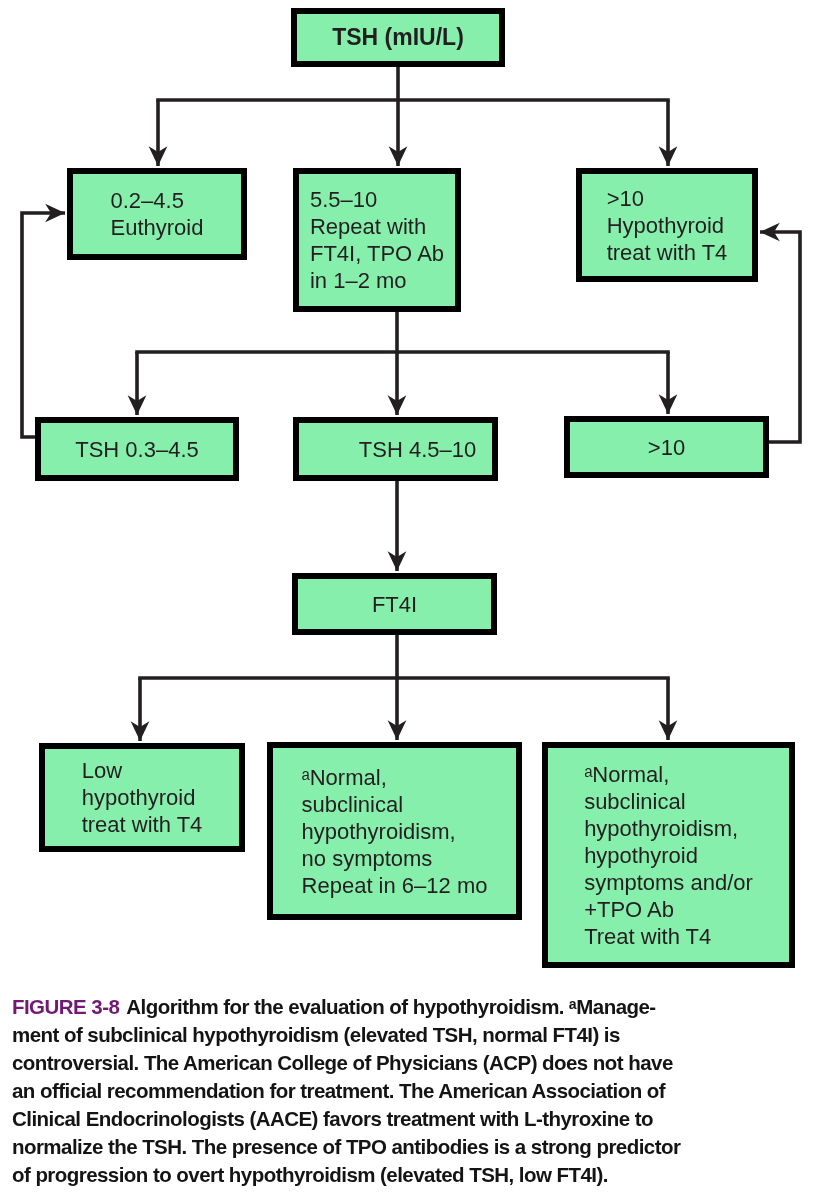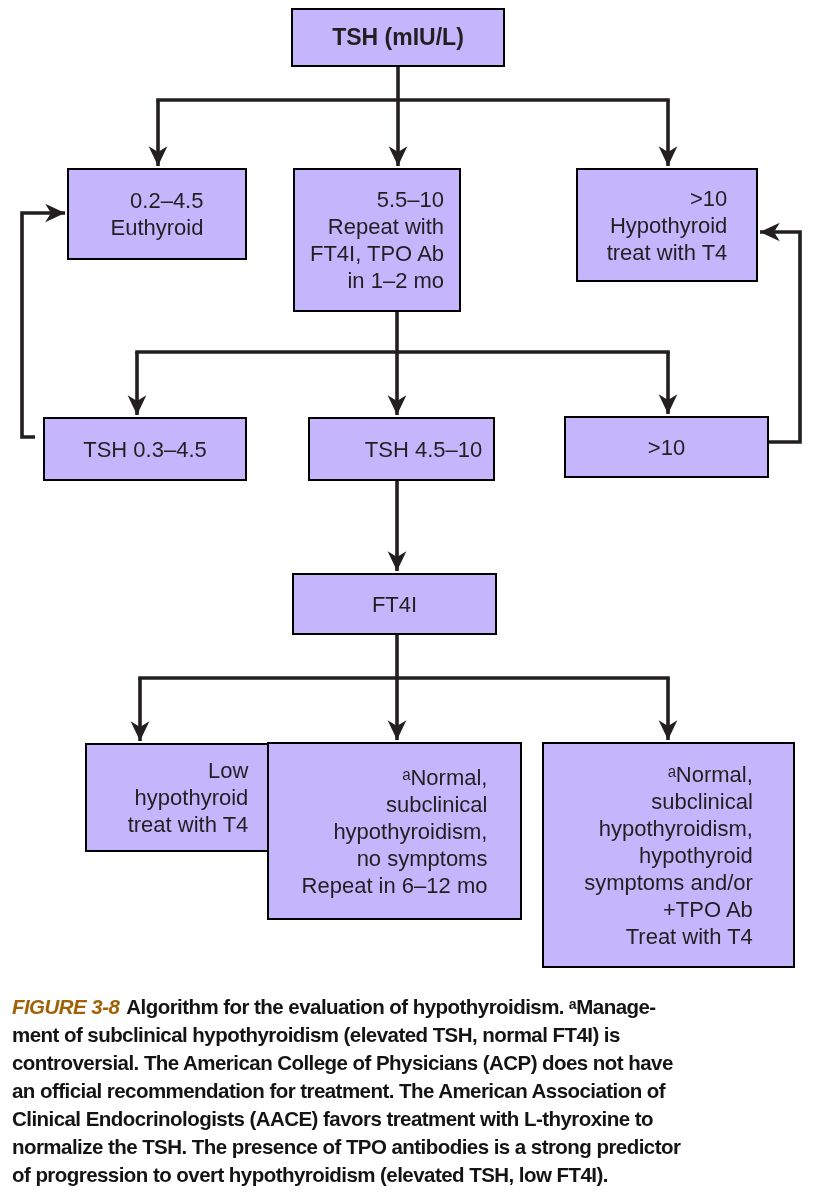--- a/index.html
+++ b/index.html
@@ -6,44 +6,44 @@
   body {
     width: 813px; height: 1200px;
     font-family: "Liberation Sans", "DejaVu Sans", sans-serif;
     color: #231f20;
   }
   .figure { position: relative; width: 813px; height: 1200px; overflow: hidden; }
   .flowchart { position: absolute; left: 0; top: 0; width: 813px; height: 985px; }
   svg.lines { position: absolute; left: 0; top: 0; }
   .node {
     position: absolute; box-sizing: border-box;
-    background: #c4b5fd; border: 2px solid #000000;
+    background: #86efac; border: 6px solid #000000;
     display: flex; align-items: center; justify-content: center;
-    text-align: right; white-space: pre-line;
+    text-align: left; white-space: pre-line;
     font-size: 22px; line-height: 27px; color: #231f20;
     z-index: 2;
   }
   .n-tsh      { left: 291px; top: 8px;   width: 214px; height: 59px; font-weight: bold; font-size: 23px; }
   .n-euthy    { left: 67px;  top: 168px; width: 180px; height: 92px; }
   .n-repeat   { left: 293px; top: 168px; width: 168px; height: 144px; }
   .n-hypo     { left: 576px; top: 168px; width: 182px; height: 114px; }
-  .n-tsh03    { left: 35px;  top: 417px; width: 204px; height: 64px; margin-left: 8px; }
-  .n-tsh45    { left: 308px; top: 417px; width: 187px; height: 64px; padding-left: 44px; }
+  .n-tsh03    { left: 35px;  top: 417px; width: 204px; height: 64px; }
+  .n-tsh45    { left: 293px; top: 417px; width: 205px; height: 64px; padding-left: 44px; }
   .n-gt10     { left: 564px; top: 416px; width: 205px; height: 62px; }
   .n-ft4i     { left: 292px; top: 573px; width: 205px; height: 62px; }
-  .n-low      { left: 39px;  top: 743px; width: 206px; height: 109px; margin-left: 46px; }
+  .n-low      { left: 39px;  top: 743px; width: 206px; height: 109px; }
   .n-nosym    { left: 267px; top: 742px; width: 255px; height: 178px; }
   .n-sym      { left: 542px; top: 742px; width: 253px; height: 226px; }
   .caption {
     position: absolute; left: 12px; top: 993px; width: 790px;
     font-weight: bold; font-size: 20.5px; line-height: 28px;
     letter-spacing: -0.55px; color: #141414; white-space: pre-line;
     z-index: 2;
   }
-  .fig-label { color: #a16207; padding-right: 7px; font-style: italic; }
+  .fig-label { color: #701a75; padding-right: 7px; }
 </style>
 </head>
 <body>
 
 <div class="figure">
   <div class="flowchart">
 
     <svg class="lines" width="813" height="985" viewBox="0 0 813 985">
       <defs>
         <marker id="arrow" viewBox="0 0 12 12" refX="11" refY="6" markerWidth="6.8" markerHeight="6" orient="auto-start-reverse">

